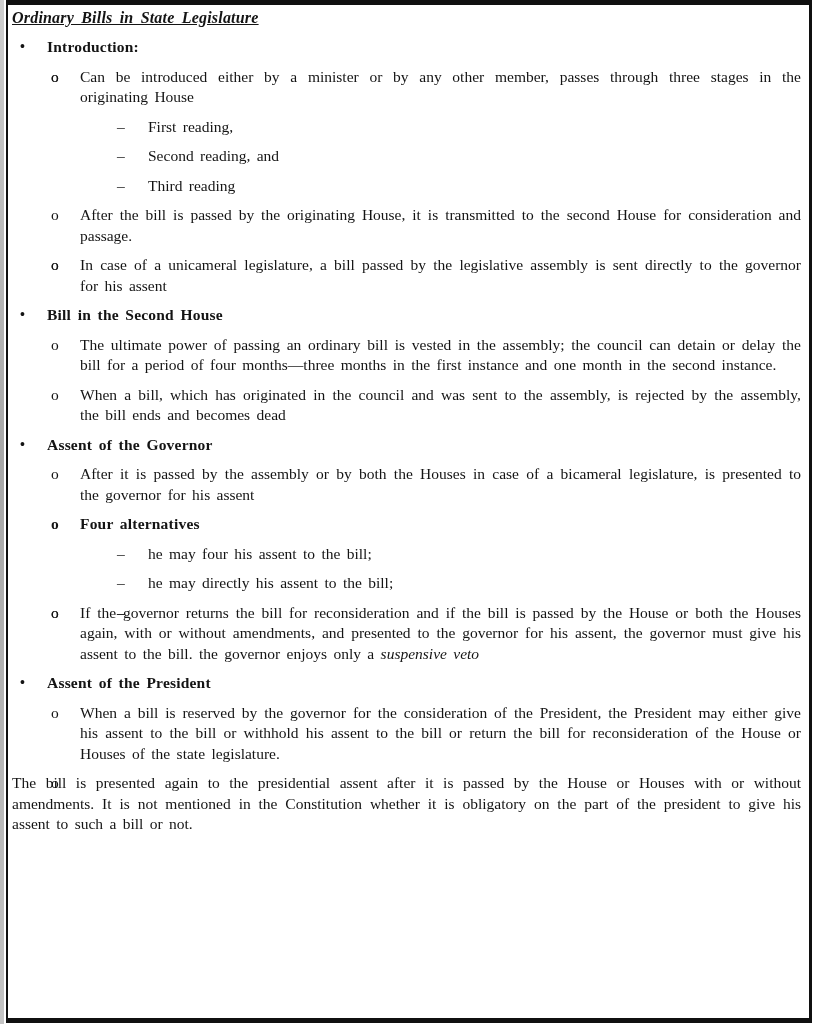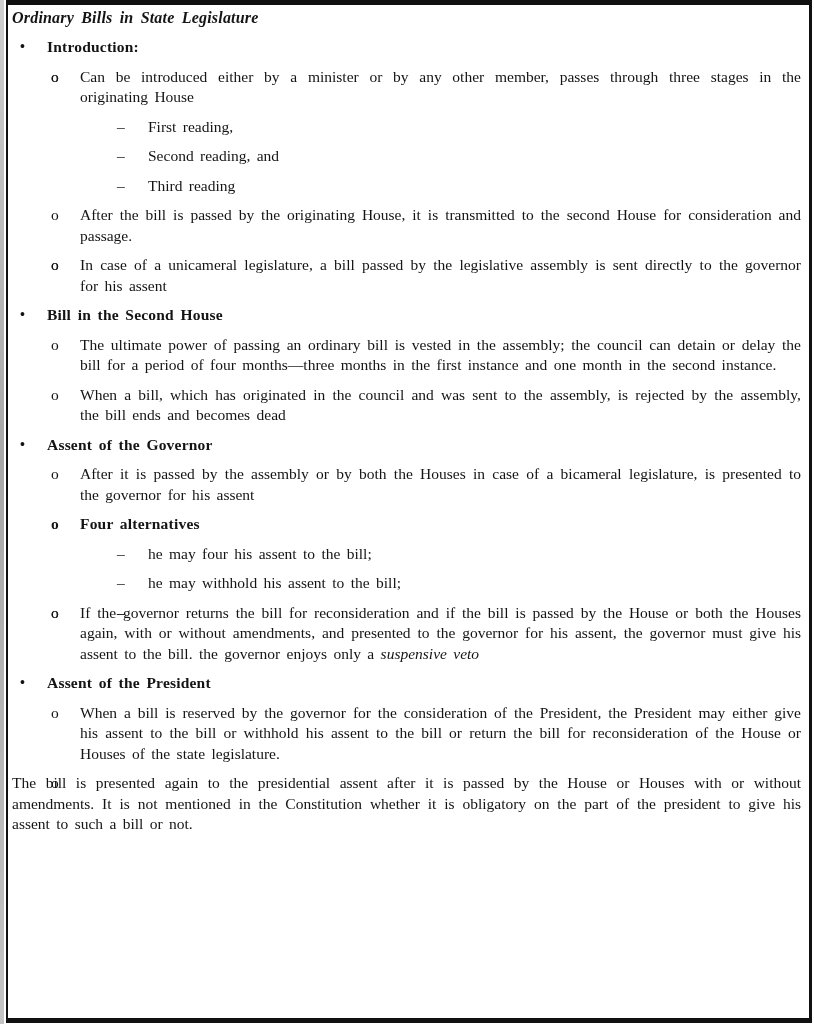--- a/index.html
+++ b/index.html
@@ -30,20 +30,21 @@
     color: #141414;
   }
   .doc-title {
     font-style: italic;
     font-weight: bold;
     font-size: 16px;
     line-height: 20px;
     letter-spacing: 0.2px;
     word-spacing: 3px;
     margin: 0 0 7px 1px;
+    text-decoration: underline;
   }
   .item {
     position: relative;
     text-align: justify;
     font-size: 15.5px;
     line-height: 20.5px;
     word-spacing: 2.5px;
     margin-top: 9px;
   }
   .item .marker {
@@ -86,21 +87,21 @@
       <div class="item lvl2"><span class="marker">o</span><span class="text">After the bill is passed by the originating House, it is transmitted to the second House for consideration and passage.</span></div>
       <div class="item lvl2"><span class="marker">o</span></div>
       <div class="item lvl2"><span class="marker">o</span><span class="text">In case of a unicameral legislature, a bill passed by the legislative assembly is sent directly to the governor for his assent</span></div>
       <div class="item lvl1 bold"><span class="marker">•</span><span class="text">Bill in the Second House</span></div>
       <div class="item lvl2"><span class="marker">o</span><span class="text">The ultimate power of passing an ordinary bill is vested in the assembly; the council can detain or delay the bill for a period of four months—three months in the first instance and one month in the second instance.</span></div>
       <div class="item lvl2"><span class="marker">o</span><span class="text">When a bill, which has originated in the council and was sent to the assembly, is rejected by the assembly, the bill ends and becomes dead</span></div>
       <div class="item lvl1 bold"><span class="marker">•</span><span class="text">Assent of the Governor</span></div>
       <div class="item lvl2"><span class="marker">o</span><span class="text">After it is passed by the assembly or by both the Houses in case of a bicameral legislature, is presented to the governor for his assent</span></div>
       <div class="item lvl2 bold"><span class="marker">o</span><span class="text">Four alternatives</span></div>
       <div class="item lvl3"><span class="marker">–</span><span class="text">he may four his assent to the bill;</span></div>
-      <div class="item lvl3"><span class="marker">–</span><span class="text">he may withhold his assent to the bill;</span></div>
+      <div class="item lvl3"><span class="marker">–</span><span class="text">he may directly his assent to the bill;</span></div>
       <div class="item lvl3"><span class="marker">–</span></div>
       <div class="item lvl3"><span class="marker">–</span></div>
       <div class="item lvl2"><span class="marker">o</span></div>
       <div class="item lvl2"><span class="marker">o</span><span class="text">If the governor returns the bill for reconsideration and if the bill is passed by the House or both the Houses again, with or without amendments, and presented to the governor for his assent, the governor must give his assent to the bill. the governor enjoys only a <em>suspensive veto</em></span></div>
       <div class="item lvl1 bold"><span class="marker">•</span><span class="text">Assent of the President</span></div>
       <div class="item lvl2"><span class="marker">o</span><span class="text">When a bill is reserved by the governor for the consideration of the President, the President may either give his assent to the bill or withhold his assent to the bill or return the bill for reconsideration of the House or Houses of the state legislature.</span></div>
       <div class="item lvl2"><span class="marker">o</span></div>
     </div>
 
   <p class="closing-paragraph">The bill is presented again to the presidential assent after it is passed by the House or Houses with or without amendments. It is not mentioned in the Constitution whether it is obligatory on the part of the president to give his assent to such a bill or not.</p>

